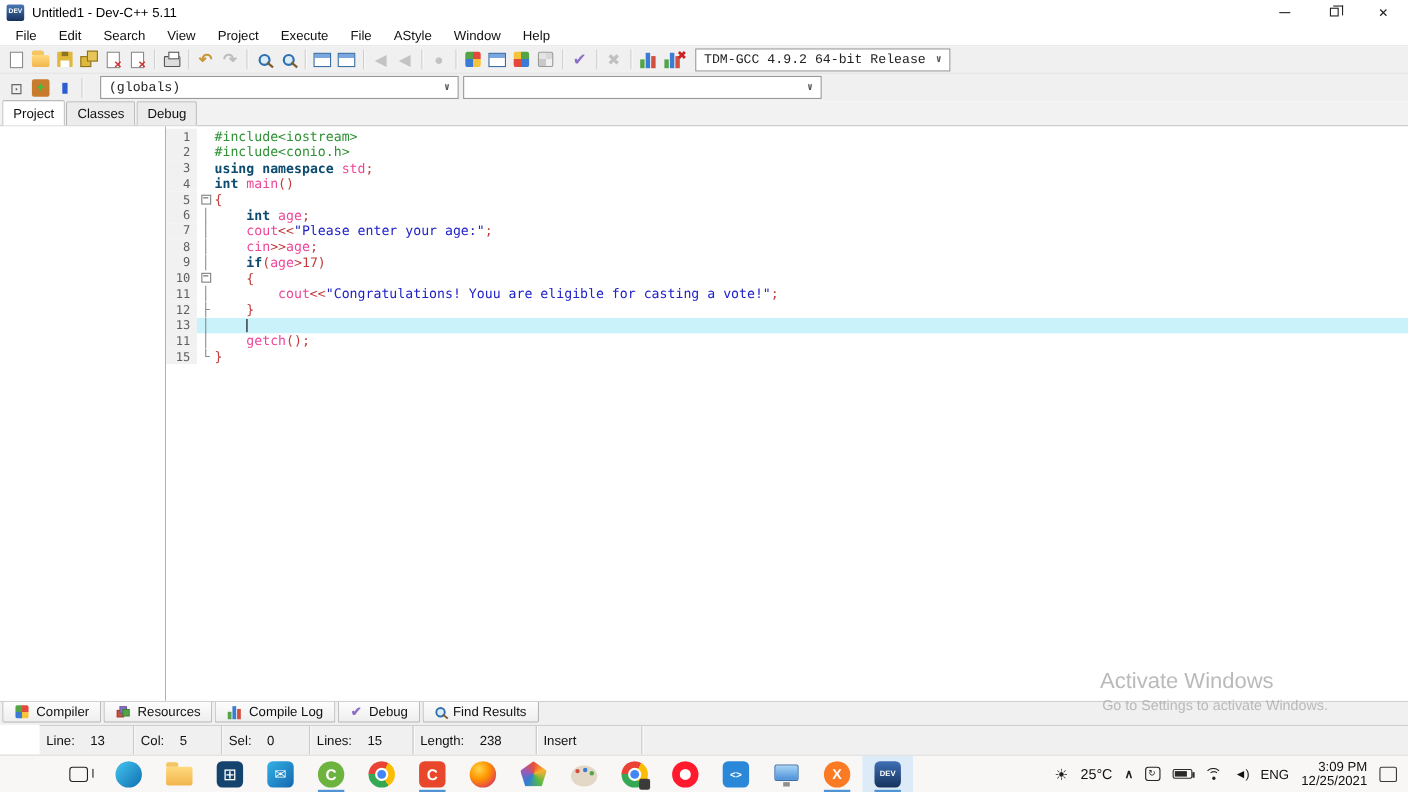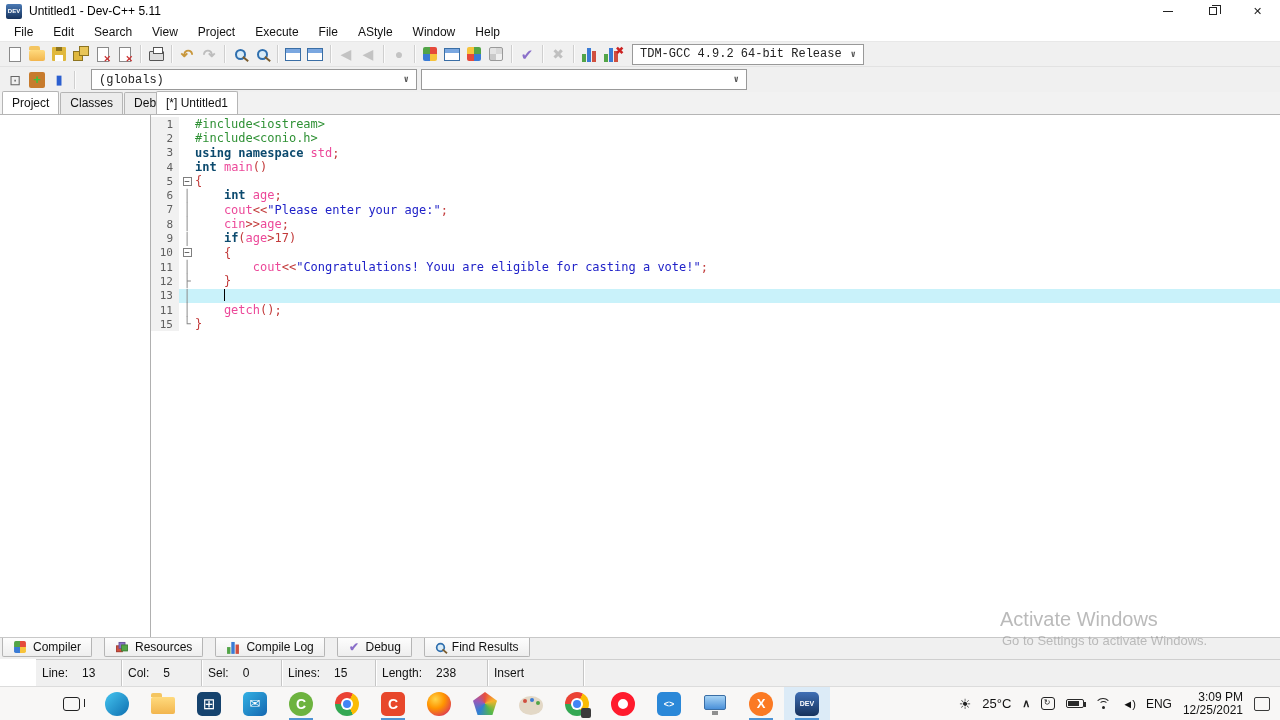--- a/index.html
+++ b/index.html
@@ -61,38 +61,38 @@
   .ed-tabs { flex:1; display:flex; align-items:flex-end; padding-left:5px; }
 
   
   .main { flex:1; display:flex; min-height:0; position:relative; background:#fff; }
   .left-panel { width:151px; flex:none; background:#fff; border-right:1px solid #b0b0b0; }
   .editor { flex:1; background:#fff; overflow:hidden; font-family:"DejaVu Sans Mono","Liberation Mono", monospace; font-size:12px; padding-top:2px; }
   .code-row { height:14.3px; display:flex; align-items:center; }
   .code-row .ln { width:28px; flex:none; background:#f1f1f1; color:#5f5f5f; text-align:right; padding-right:6px; font-size:11px; align-self:stretch; display:flex; align-items:center; justify-content:flex-end; }
   .code-row .fold { width:16px; flex:none; color:#8a8a8a; text-align:center; font-size:12px; line-height:1; align-self:stretch; display:flex; align-items:center; justify-content:center; }
   .fbox { width:9px; height:9px; border:1px solid #7f7f7f; background:#fff; font-size:9px; line-height:7px; text-align:center; color:#333; }
-  .code-row .code { white-space:pre; flex:1; align-self:stretch; display:flex; align-items:flex-start; }
+  .code-row .code { white-space:pre; flex:1; align-self:stretch; display:flex; align-items:center; }
   .code-row.cur { background:#c9f2fa; }
   .code-row.cur .ln { background:#f1f1f1; }
   .seg-pp  { color:#2f9135; }
   .seg-kw  { color:#0c4a6e; font-weight:bold; }
   .seg-str { color:#2022c8; }
   .seg-op  { color:#c23a3a; }
   .seg-num { color:#c23a3a; }
   .seg-plain { color:#ec4899; }
   .caret { display:inline-block; width:1.4px; height:12px; background:#000; vertical-align:-2px; }
 
   
   .wm1 { position:absolute; left:1000px; top:608px; font-size:20px; color:rgba(130,130,130,.55); z-index:5; }
   .wm2 { position:absolute; left:1002px; top:633px; font-size:13px; color:rgba(140,140,140,.55); z-index:5; }
 
   
   .bottom-tabs { height:22px; background:#f0f0f0; border-top:1px solid #c8c8c8; display:flex; align-items:stretch; padding-left:2px; flex:none; }
-  .btab { display:flex; align-items:center; gap:6px; font-size:12px; color:#111; padding:0 10px; border:1px solid #b5b5b5; border-top:none; background:linear-gradient(#fdfdfd,#eee); margin-right:12px; margin-bottom:2px; border-radius:0 0 2px 2px; }
+  .btab { display:flex; align-items:center; gap:6px; font-size:12px; color:#111; padding:0 10px; border:1px solid #b5b5b5; border-top:none; background:linear-gradient(#fdfdfd,#eee); margin-right:2px; margin-bottom:2px; border-radius:0 0 2px 2px; }
   .btab .bicon { display:flex; align-items:center; justify-content:center; transform:scale(.85); }
   .layers3 { position:relative; width:14px; height:13px; }
   .layers3 i { position:absolute; width:8px; height:8px; display:block; border:1px solid rgba(0,0,0,.25); }
   .check-g { color:#8a6fc9; font-size:14px; font-weight:bold; }
 
   
   .statusbar { height:27px; background:#f0f0f0; border-top:1px solid #cfcfcf; display:flex; align-items:center; flex:none; font-size:12px; color:#111;margin-left:36px; }
   .sb-seg { height:100%; display:flex; align-items:center; padding-left:6px; border-right:1px solid #c6c6c6; box-shadow:1px 0 0 #fff; }
   .sb-seg .v { margin-left:14px; }
   .sb-seg:nth-child(1){ width:86px; } .sb-seg:nth-child(2){ width:80px; }
@@ -309,23 +309,20 @@
       <span class="chev">∨</span>
     </div>
   </div>
 
   <div class="tabstrip">
     <div class="left-tabs" id="left-tabs">
         <span class="tab active">Project</span>
         <span class="tab">Classes</span>
         <span class="tab">Debug</span>
       </div>
-    <div class="ed-tabs">
-      <span class="tab active">[*] Untitled1</span>
-    </div>
   </div>
 
   <div class="main">
     <div class="left-panel"></div>
     <div class="editor" id="editor">
         <div class="code-row">
           <span class="ln">1</span>
           <span class="fold"></span>
           <span class="code"><span class="seg-pp">#include&lt;iostream&gt;</span></span>
         </div>

